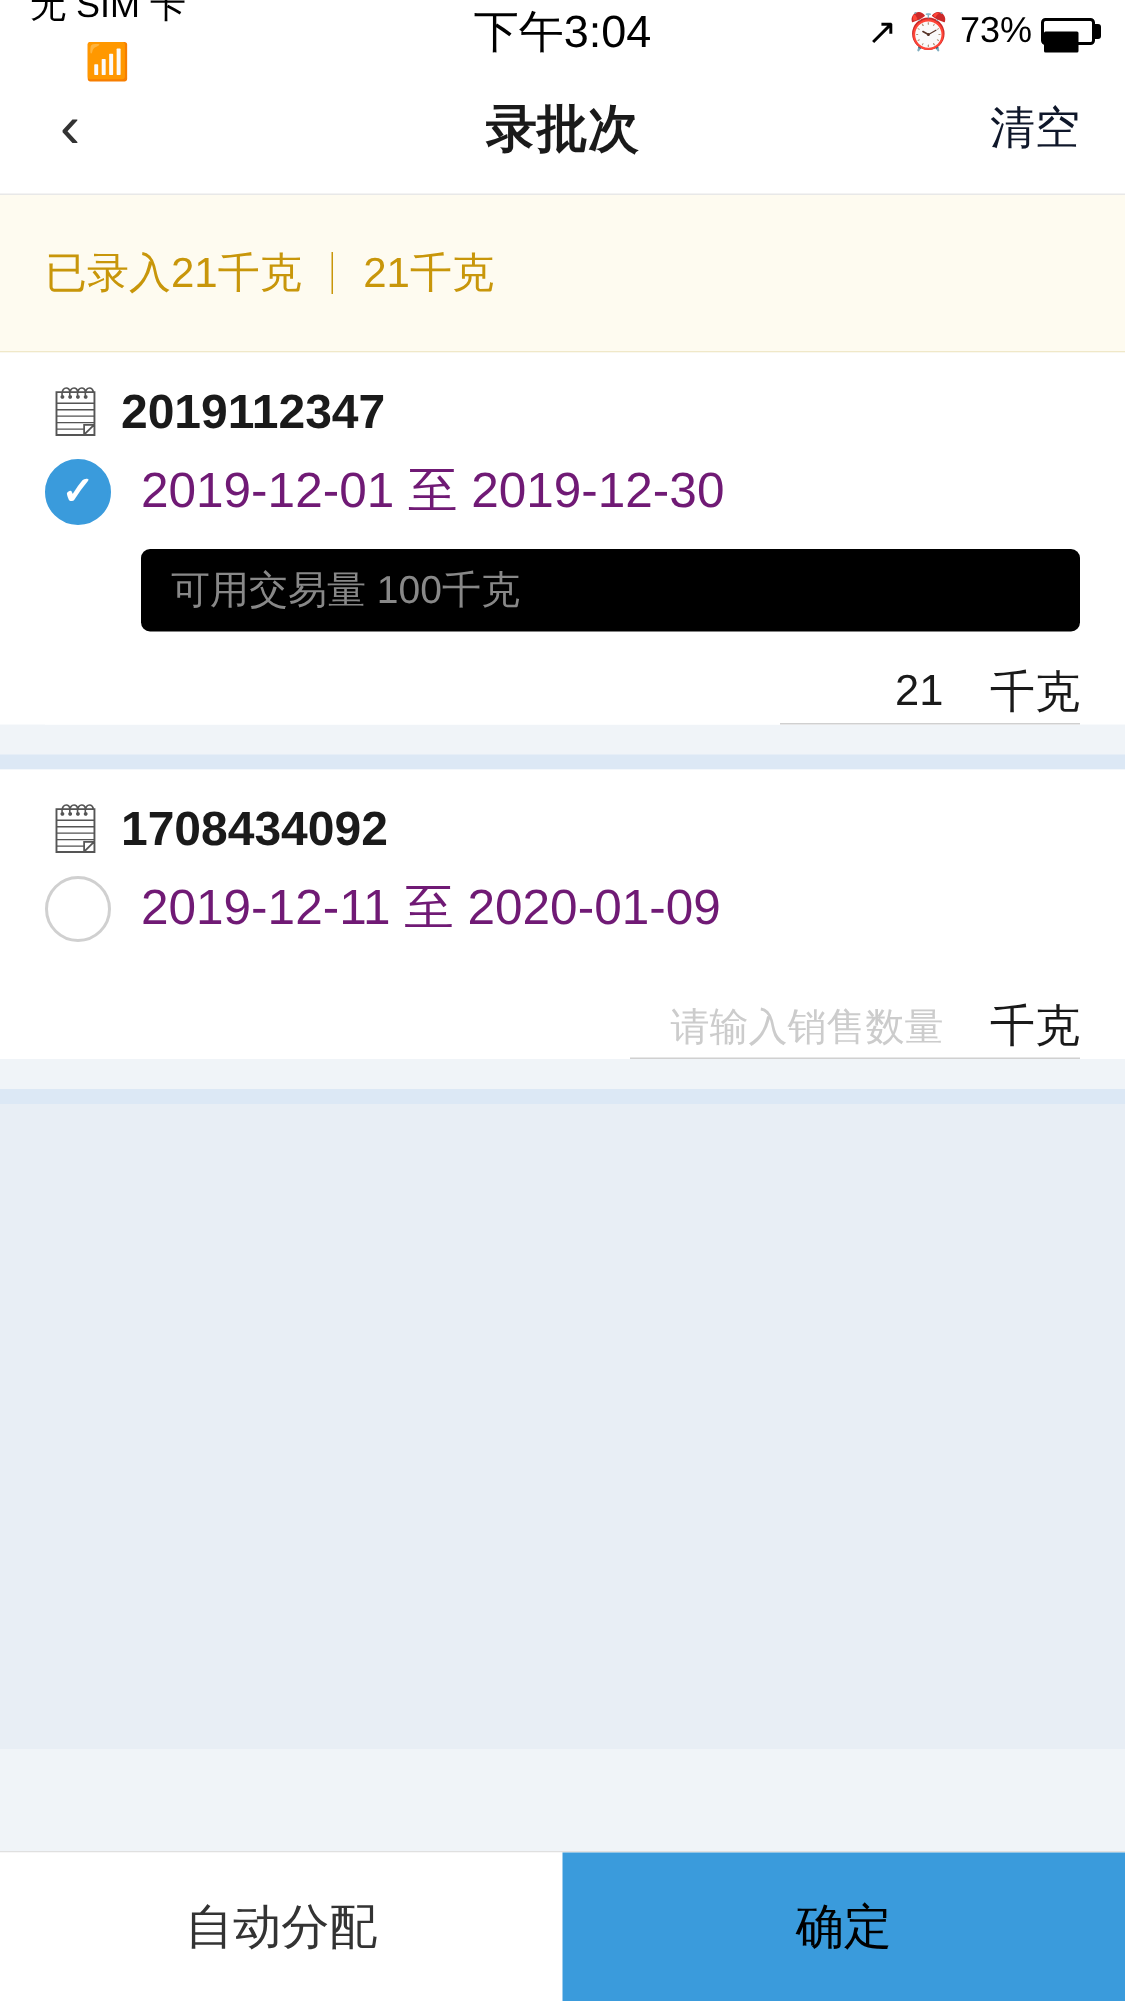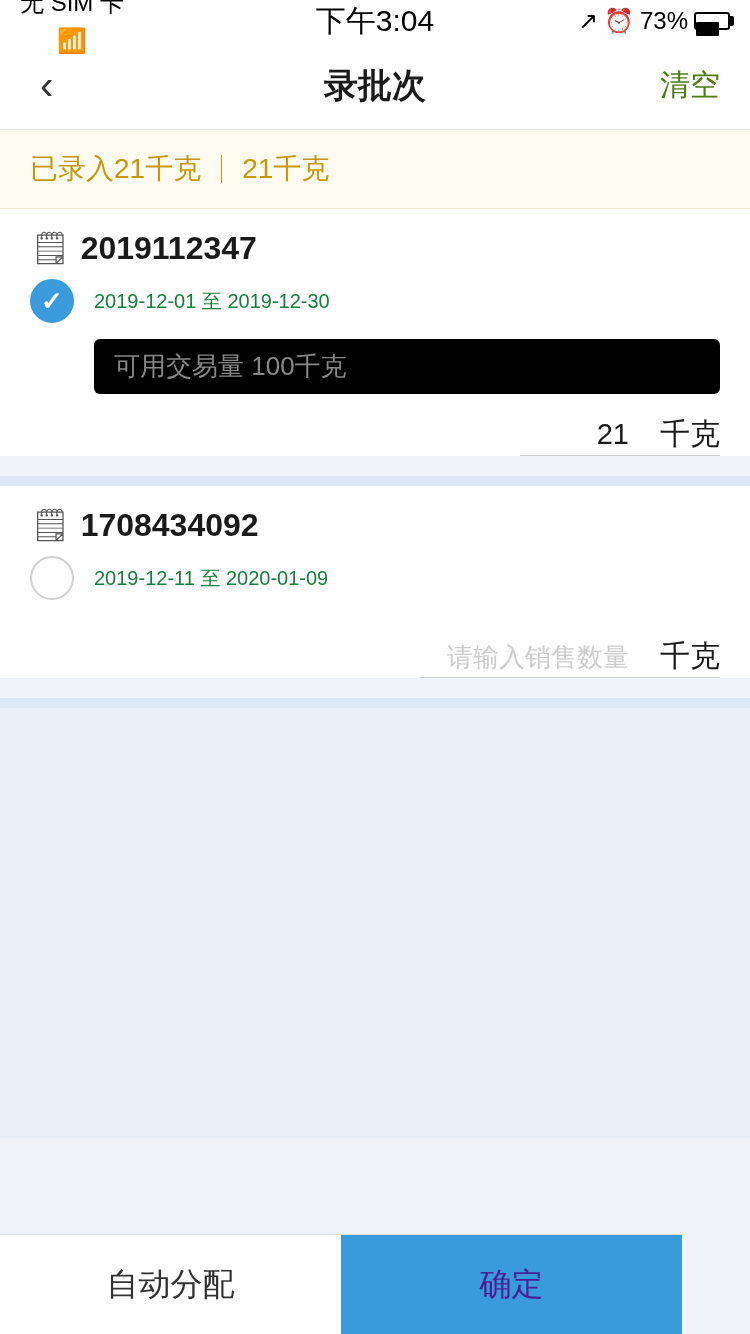--- a/index.html
+++ b/index.html
@@ -66,29 +66,29 @@
     .nav-title {
       font-size: 34px;
       font-weight: 600;
       color: #1a1a1a;
       position: absolute;
       left: 50%;
       transform: translateX(-50%);
     }
     .nav-clear {
       font-size: 30px;
-      color: #4d7c0f;
+      color: #0f172a;
       cursor: pointer;
     }
 
     
     .summary-bar {
       width: 750px;
       background: #fefbf0;
-      padding: 20px 30px;
+      padding: 33px 30px;
       display: flex;
       align-items: center;
       border-bottom: 1px solid #f0e8c8;
     }
     .summary-label {
       font-size: 28px;
       color: #c8960a;
     }
     .summary-divider {
       width: 1px;
@@ -144,22 +144,22 @@
     .radio-circle.checked {
       background: #3a9bdc;
       border-color: #3a9bdc;
     }
     .radio-check {
       color: #fff;
       font-size: 26px;
       font-weight: 700;
     }
     .batch-date {
-      font-size: 20px;
-      color: #15803d;
+      font-size: 33px;
+      color: #701a75;
     }
 
     .available-tag {
       background: #000000;
       border-radius: 6px;
       padding: 10px 20px;
       font-size: 26px;
       color: #888;
       margin: 0 0 0 64px;
       display: inline-block;
@@ -217,21 +217,21 @@
       flex: 1;
       background: #e8eef5;
       min-height: 430px;
     }
 
     
     .bottom-bar {
       position: fixed;
       bottom: 0;
       left: 0;
-      width: 682px;
+      width: 750px;
       height: 100px;
       display: flex;
       background: #fff;
       border-top: 1px solid #e0e0e0;
     }
     .btn-auto {
       flex: 1;
       height: 100%;
       display: flex;
       align-items: center;
@@ -243,21 +243,21 @@
       border: none;
       outline: none;
     }
     .btn-confirm {
       flex: 1;
       height: 100%;
       display: flex;
       align-items: center;
       justify-content: center;
       font-size: 32px;
-      color: #4c1d95;
+      color: #000000;
       background: #3a9bdc;
       cursor: pointer;
       border: none;
       outline: none;
     }
   </style>
 </head>
 <body>
 
 <div class="status-bar">

